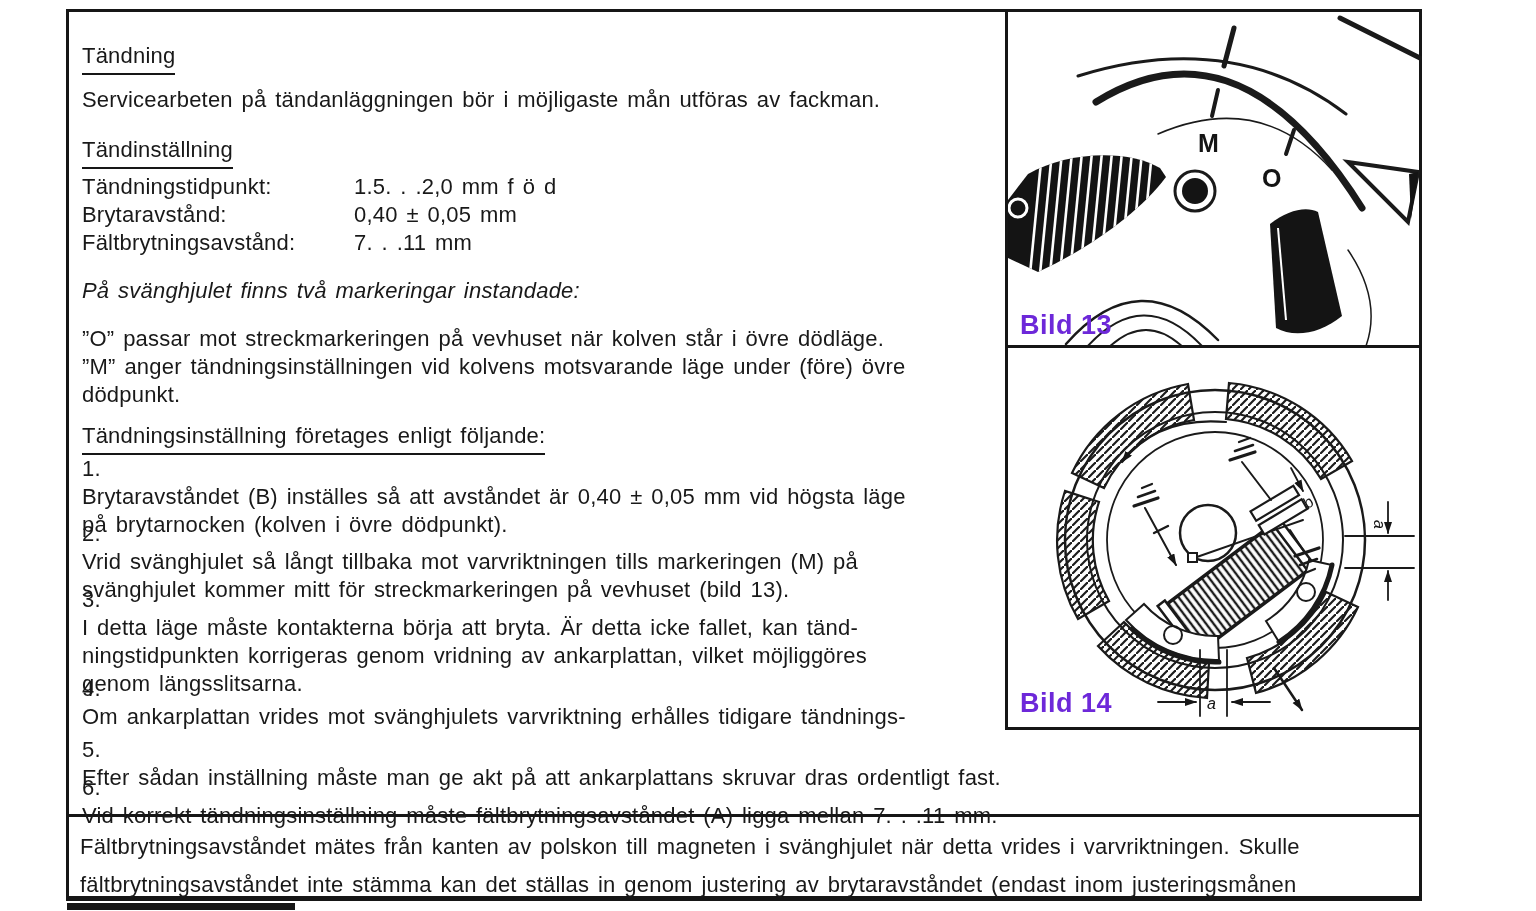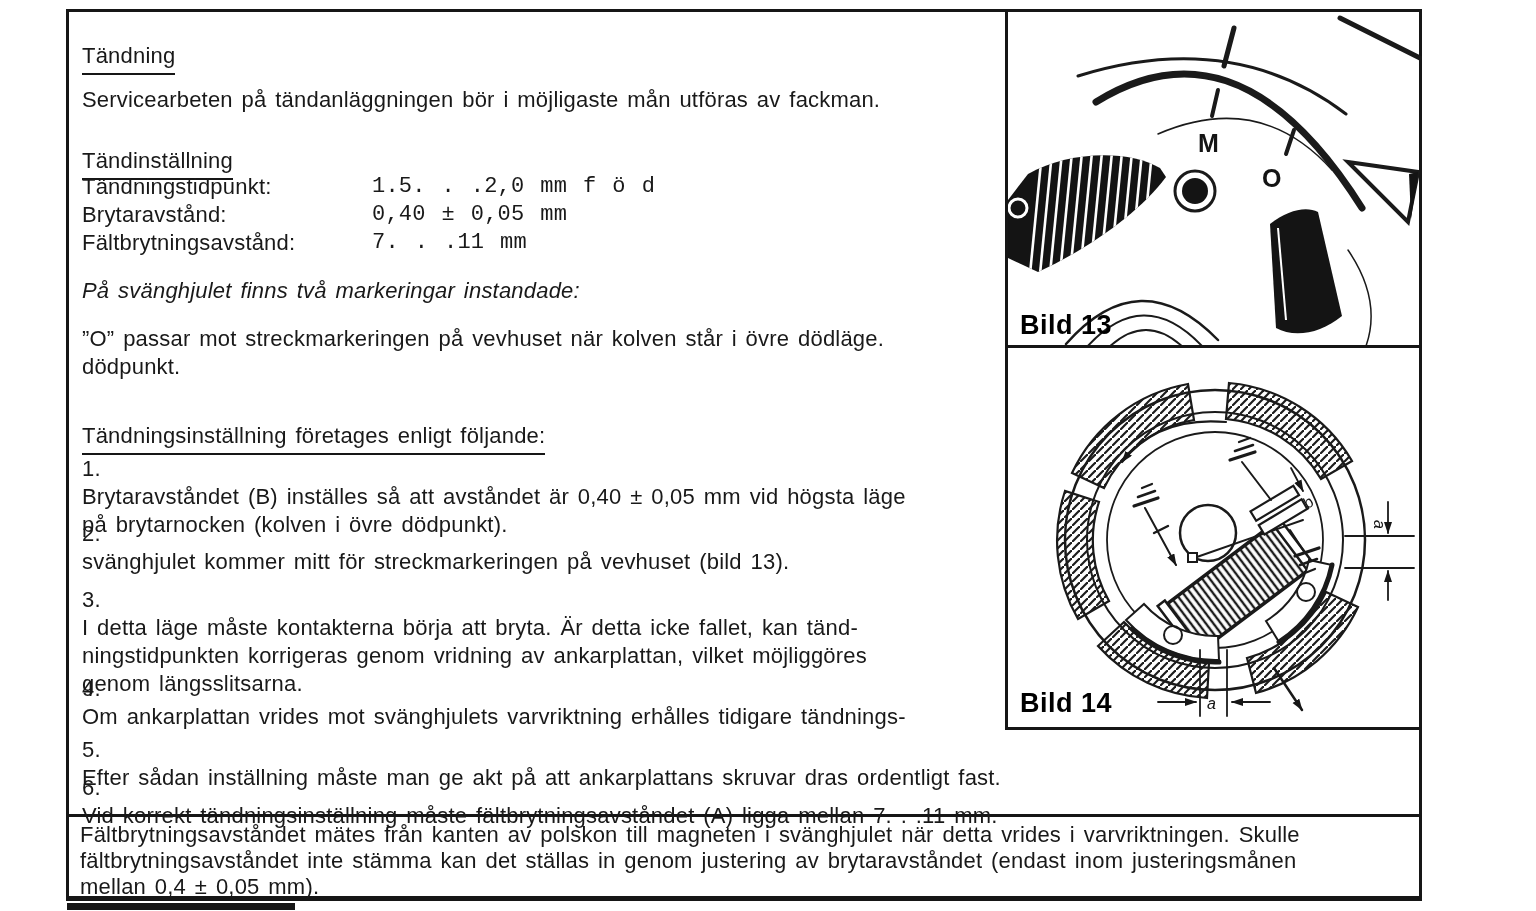--- a/index.html
+++ b/index.html
@@ -11,31 +11,31 @@
   .rule{position:absolute;background:#161616;}
   #vdiv   {left:1005px;top:9px;width:3px;height:721px;}
   #hdiv1  {left:1005px;top:345px;width:417px;height:3px;}
   #hdiv2  {left:1005px;top:727px;width:417px;height:3px;}
   #hdiv3  {left:66px;top:814px;width:1353px;height:3px;}
   #strip  {left:67px;top:903px;width:228px;height:7px;}
   
   .t{position:absolute;font-size:22px;line-height:28px;letter-spacing:.2px;word-spacing:2.5px;white-space:nowrap;}
   .h-ul{display:inline-block;border-bottom:2px solid #161616;padding-bottom:3px;}
   .specrow .lab{position:absolute;left:0;}
-  .specrow .val{position:absolute;left:290px;font-family:Liberation Mono, monospace;}
+  .specrow .val{position:absolute;left:272px;}
   .step{position:absolute;left:82px;}
   .step .num{position:absolute;left:0;top:0;}
   .step .lines{margin-left:30px;}
   .step .lines span{display:block;}
   .mark span{display:block;}
-  .foot span{display:block;}
+  .foot span{display:block;margin-top:12px;}
   
   .fig{position:absolute;}
   .fig svg{display:block;}
-  .cap{position:absolute;left:12px;font-size:27px;font-weight:bold;letter-spacing:.5px;color:#000000;}
+  .cap{position:absolute;left:12px;font-size:27px;font-weight:bold;letter-spacing:.5px;color:#6d28d9;}
   svg .ln{stroke:#1a1a1a;fill:none;stroke-linecap:round;}
   svg text{fill:#141414;}
 </style>
 </head>
 <body>
 
 <div id="page">
 
   <div class="frame"></div>
   <div class="rule" id="vdiv"></div>
@@ -43,58 +43,60 @@
   <div class="rule" id="hdiv2"></div>
   <div class="rule" id="hdiv3"></div>
   <div class="rule" id="strip"></div>
 
   <div class="t" style="left:82px;top:42px;">
     <span class="h-ul">Tändning</span>
   </div>
 
   <div class="t" style="left:82px;top:86px;">Servicearbeten på tändanläggningen bör i möjligaste mån utföras av fackman.</div>
 
-  <div class="t" style="left:82px;top:136px;margin-top:11px;">
+  <div class="t" style="left:82px;top:136px;">
     <span class="h-ul">Tändinställning</span>
   </div>
 
   <div class="t specrow" style="left:82px;top:173px;width:900px;">
     <span class="lab">Tändningstidpunkt:</span>
     <span class="val">1.5. . .2,0 mm f ö d</span>
   </div>
   <div class="t specrow" style="left:82px;top:201px;width:900px;">
     <span class="lab">Brytaravstånd:</span>
     <span class="val">0,40 ± 0,05 mm</span>
   </div>
   <div class="t specrow" style="left:82px;top:229px;width:900px;">
     <span class="lab">Fältbrytningsavstånd:</span>
     <span class="val">7. . .11 mm</span>
   </div>
 
   <div class="t" style="left:82px;top:277px;font-style:italic;">På svänghjulet finns två markeringar instandade:</div>
 
   <div class="t mark" style="left:82px;top:325px;">
     <span>”O” passar mot streckmarkeringen på vevhuset när kolven står i övre dödläge.</span>
+    <span>”M” anger tändningsinställningen vid kolvens motsvarande läge under (före) övre</span>
     <span>dödpunkt.</span>
   </div>
 
   <div class="t" style="left:82px;top:422px;">
     <span class="h-ul">Tändningsinställning företages enligt följande:</span>
   </div>
 
   <div class="t step" style="top:455px;">
     <span class="num">1.</span>
     <span class="lines">
       <span>Brytaravståndet (B) inställes så att avståndet är 0,40 ± 0,05 mm vid högsta läge</span>
       <span>på brytarnocken (kolven i övre dödpunkt).</span>
     </span>
   </div>
   <div class="t step" style="top:520px;">
     <span class="num">2.</span>
     <span class="lines">
+      <span>Vrid svänghjulet så långt tillbaka mot varvriktningen tills markeringen (M) på</span>
       <span>svänghjulet kommer mitt för streckmarkeringen på vevhuset (bild 13).</span>
     </span>
   </div>
   <div class="t step" style="top:586px;">
     <span class="num">3.</span>
     <span class="lines">
       <span>I detta läge måste kontakterna börja att bryta. Är detta icke fallet, kan tänd-</span>
       <span>ningstidpunkten korrigeras genom vridning av ankarplattan, vilket möjliggöres</span>
       <span>genom längsslitsarna.</span>
     </span>

